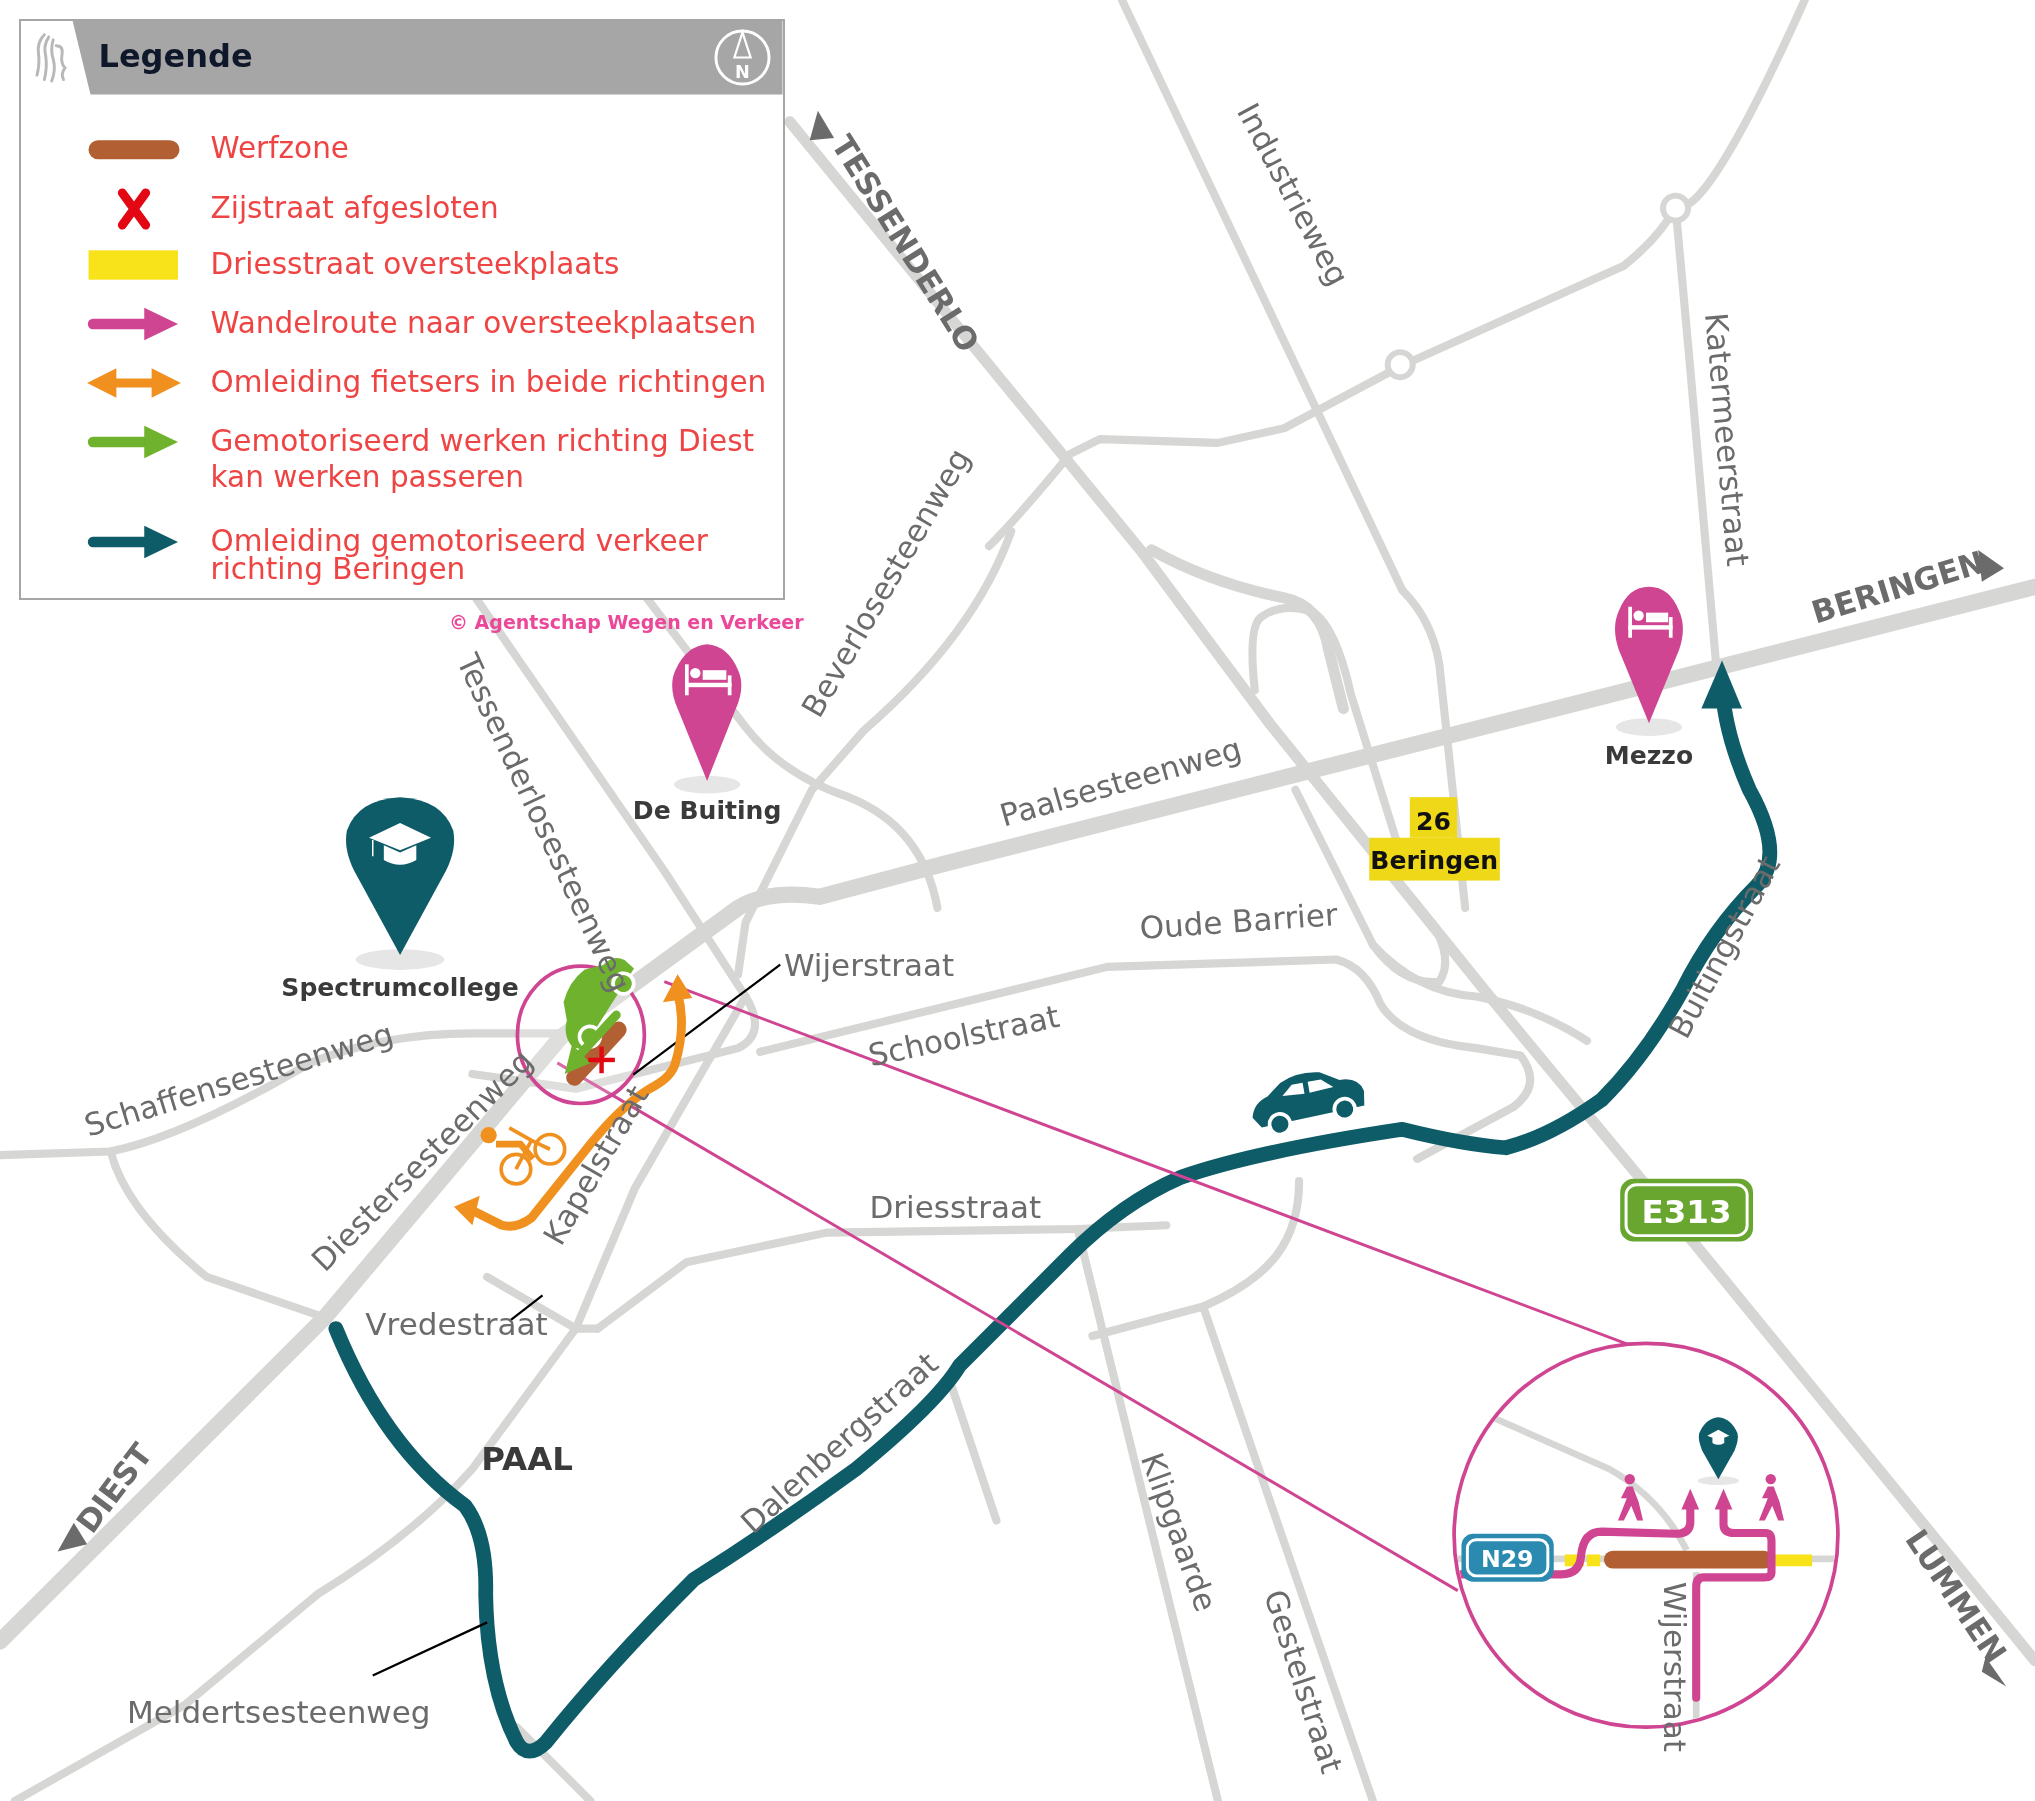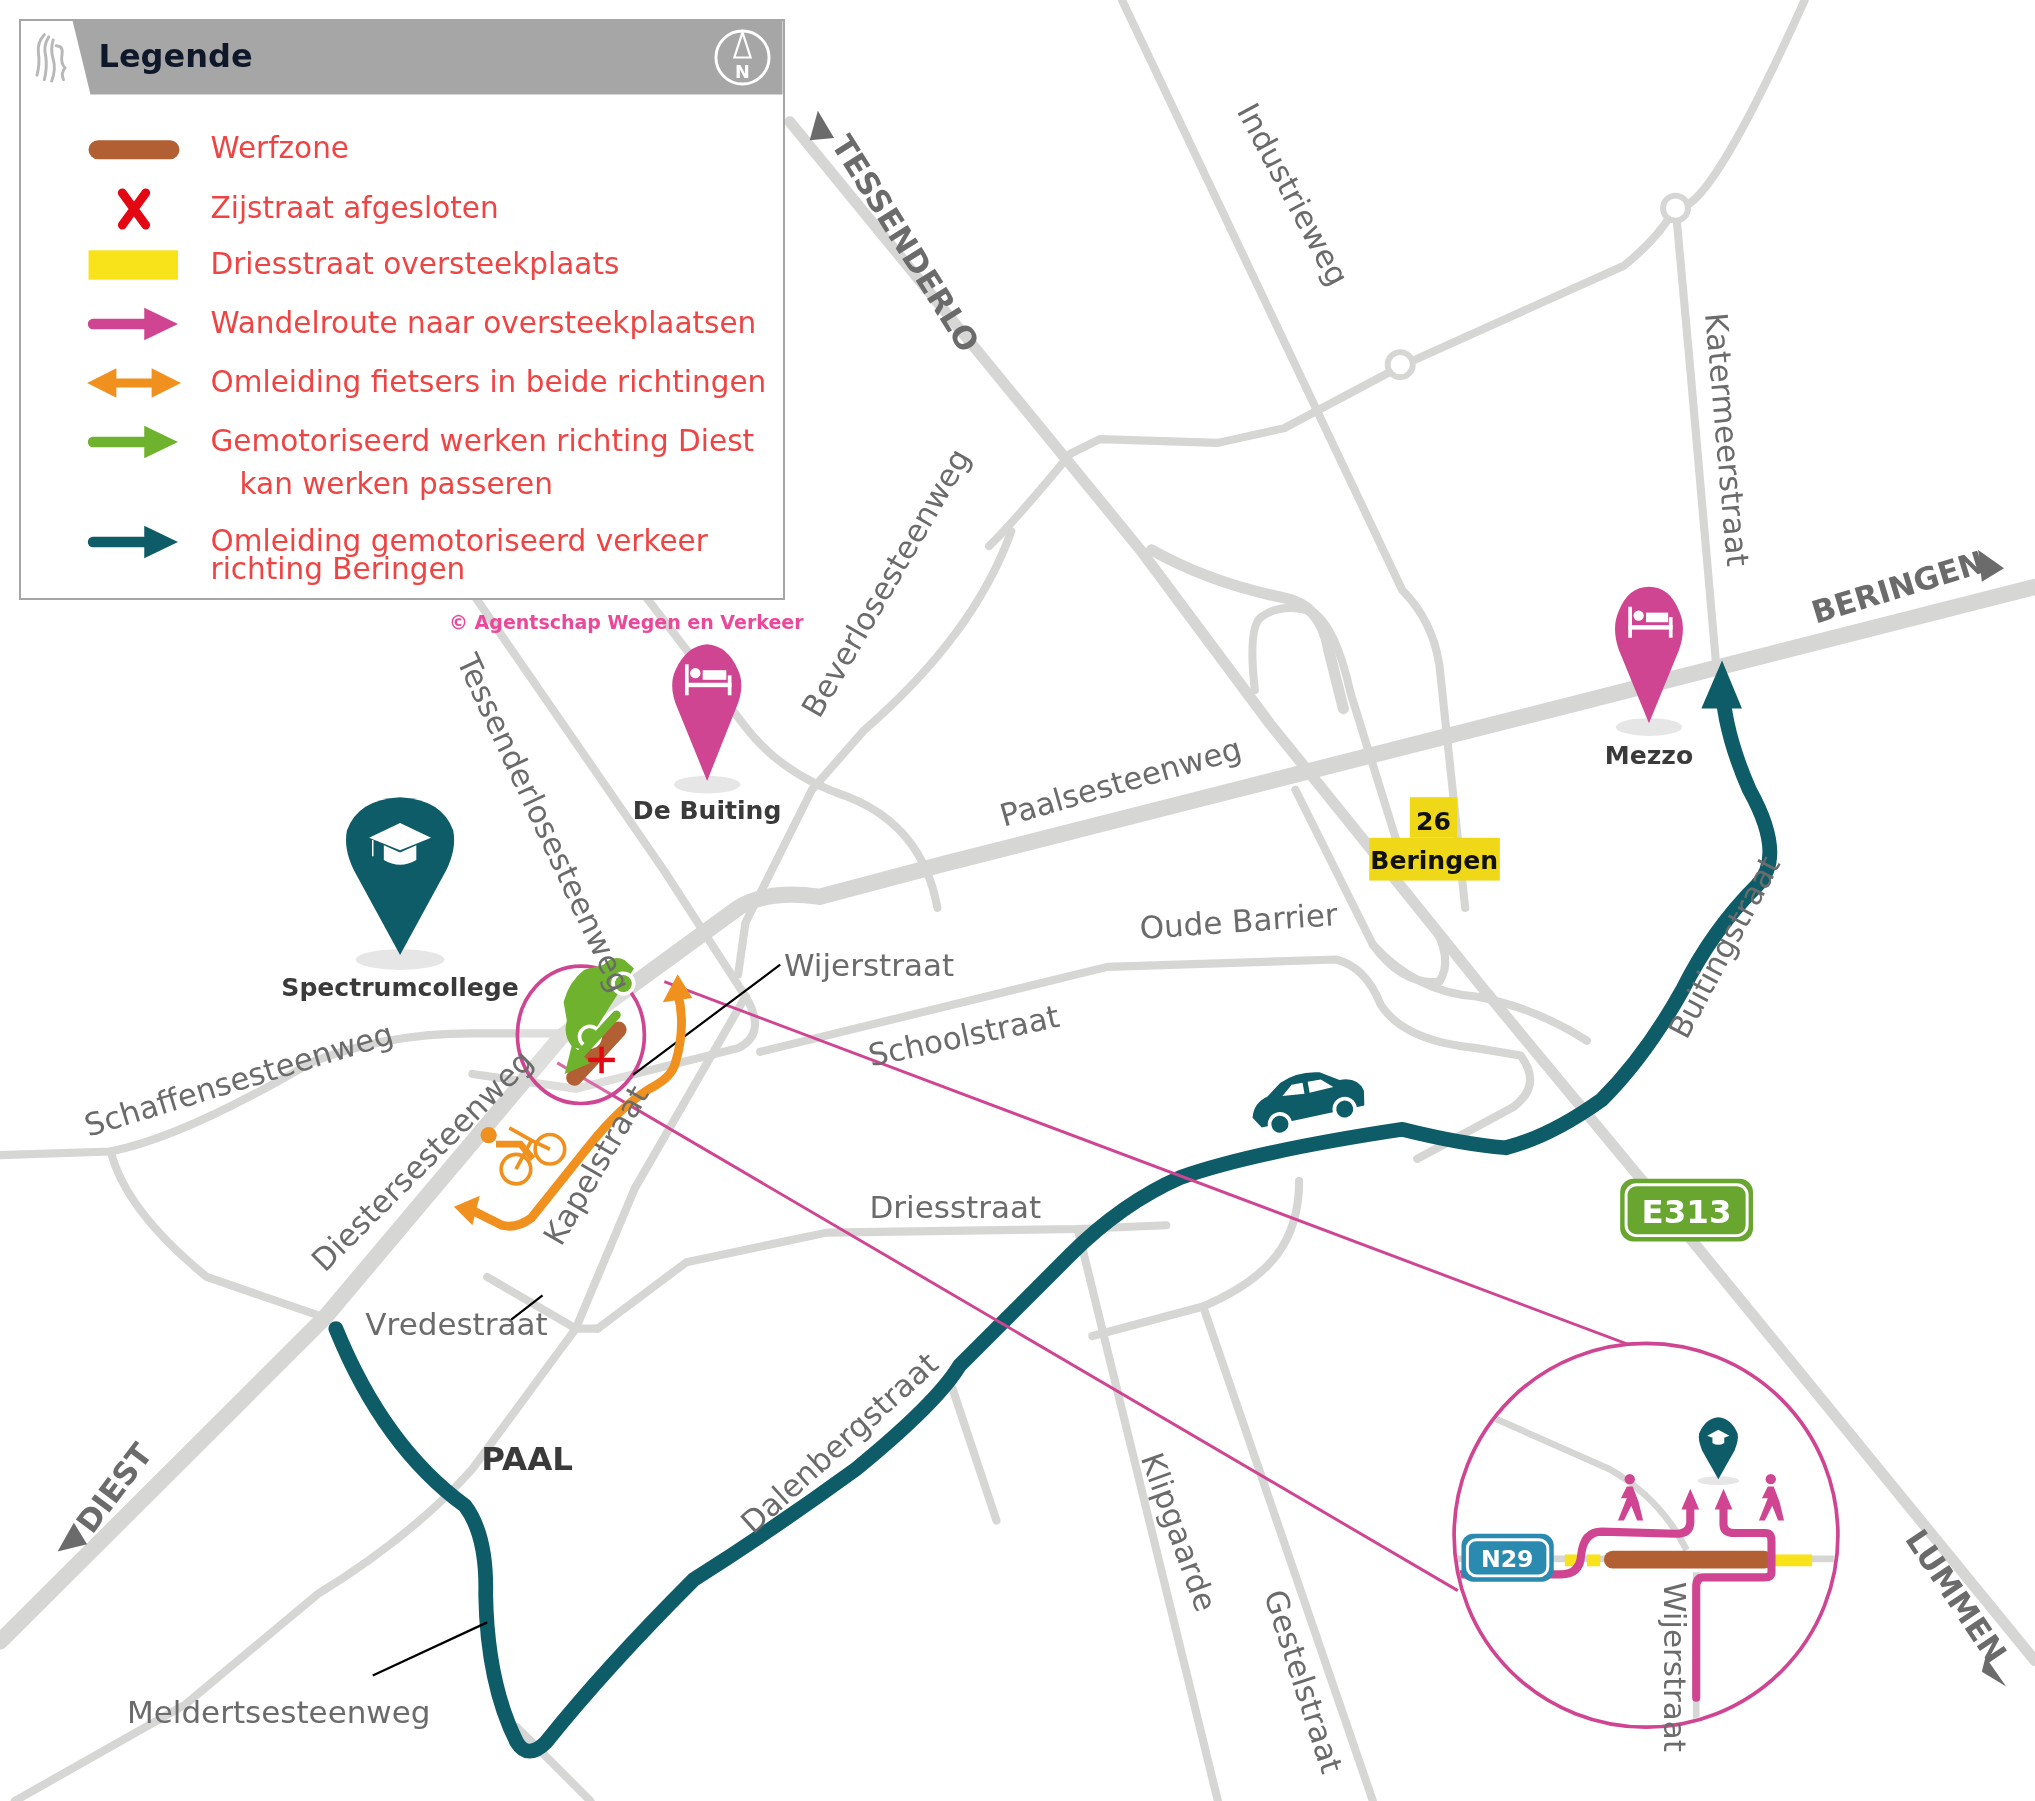--- a/index.html
+++ b/index.html
@@ -311,21 +311,21 @@
         </svg>
       <div class="legend-text">Omleiding fietsers in beide richtingen</div>
     </div>
 
     <div class="legend-item" style="top:310px;">
       <svg class="legend-swatch" viewBox="0 0 128 60">
           <path d="M8,30 L82,30" stroke="#6fb22d" stroke-width="14" stroke-linecap="round"></path>
           <polygon points="78,8 124,30 78,52" fill="#6fb22d"></polygon>
         </svg>
       <div class="legend-text">Gemotoriseerd werken richting Diest</div>
-      <div class="legend-text" style="top:43px;margin-left:29px;">kan werken passeren</div>
+      <div class="legend-text" style="top:36px;">kan werken passeren</div>
     </div>
 
     <div class="legend-item" style="top:410px;">
       <svg class="legend-swatch" viewBox="0 0 128 60">
           <path d="M8,30 L82,30" stroke="#0f5c69" stroke-width="14" stroke-linecap="round"></path>
           <polygon points="78,8 124,30 78,52" fill="#0f5c69"></polygon>
         </svg>
       <div class="legend-text">Omleiding gemotoriseerd verkeer</div>
       <div class="legend-text" style="top:28px;">richting Beringen</div>
     </div>

